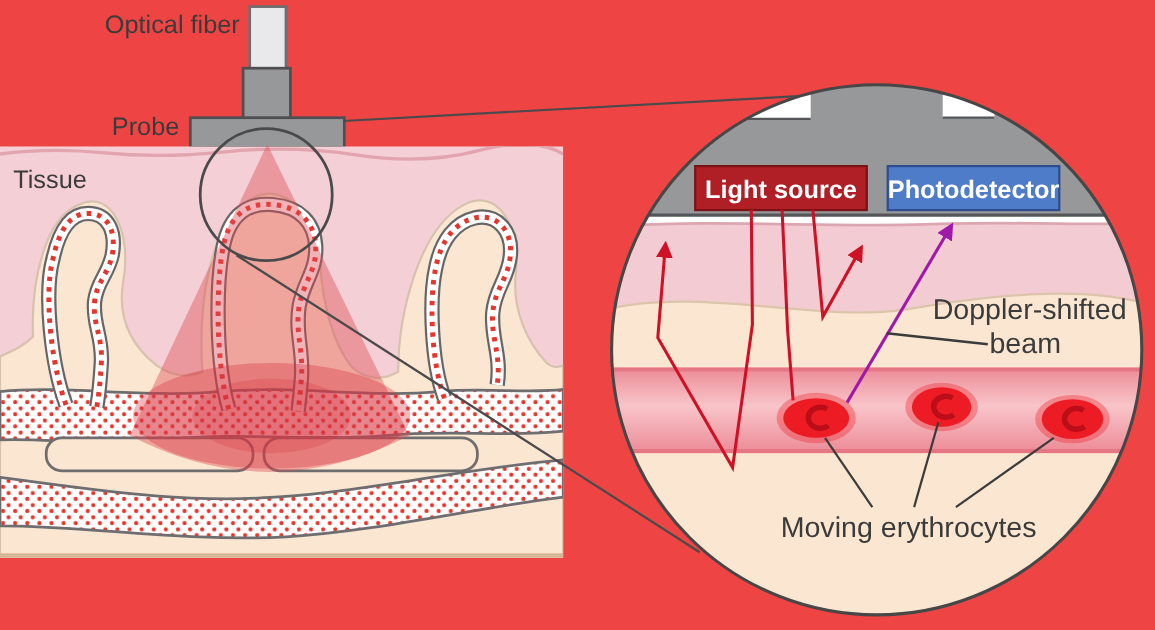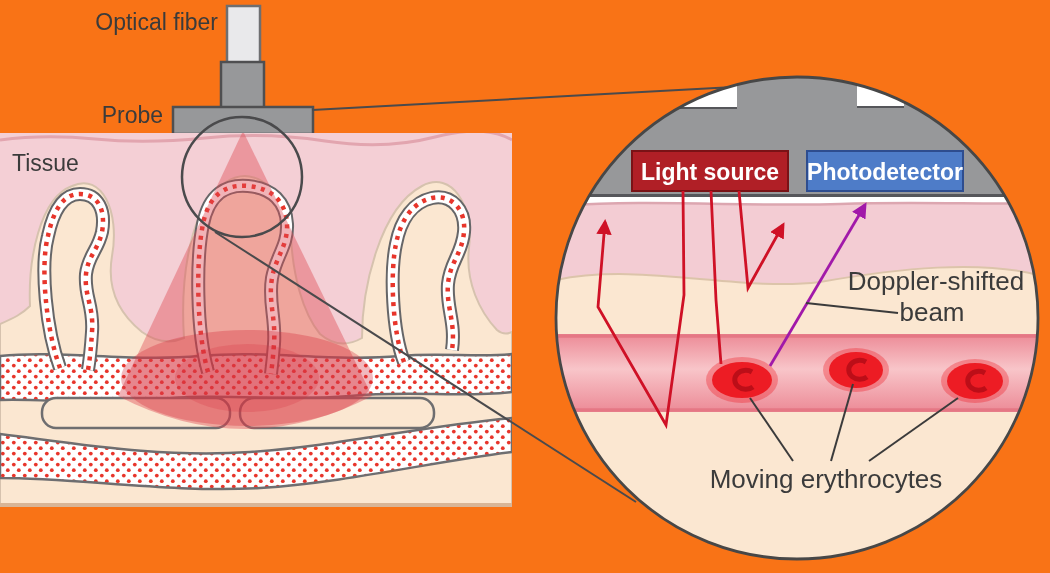--- a/index.html
+++ b/index.html
@@ -1,16 +1,16 @@
 <!DOCTYPE html>
 <html><head>
 <meta charset="utf-8">
 <style>
   html,body{margin:0;padding:0;background:#fff;}
-  .stage{position:relative;width:1050px;height:573px;background:#f97316;overflow:hidden;
+  .stage{position:relative;width:1050px;height:573px;background:#ef4444;overflow:hidden;
          font-family:"Liberation Sans", sans-serif;}
   svg{display:block}
   text{font-family:"Liberation Sans", sans-serif;}
   .lbl{fill:#3b3b3b;font-size:23px;}
   .biglbl{fill:#3b3b3b;font-size:26px;}
   .boxlbl{fill:#ffffff;font-size:23px;font-weight:bold;}
 </style>
 </head>
 <body>
 

